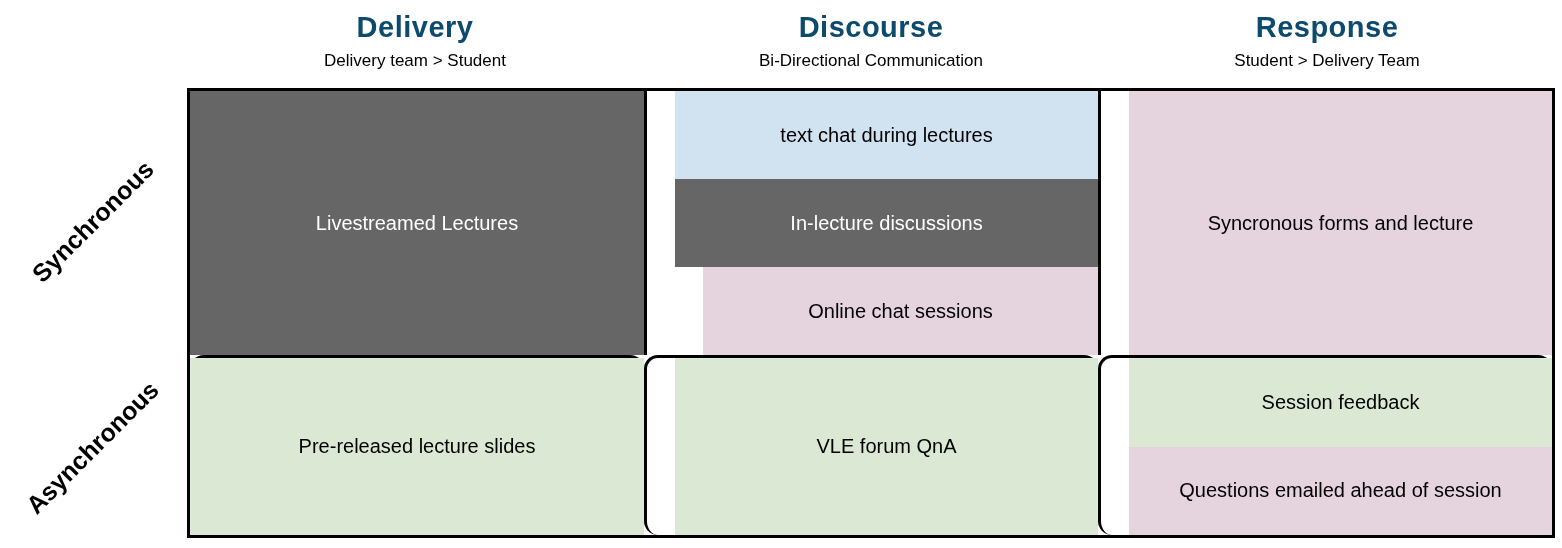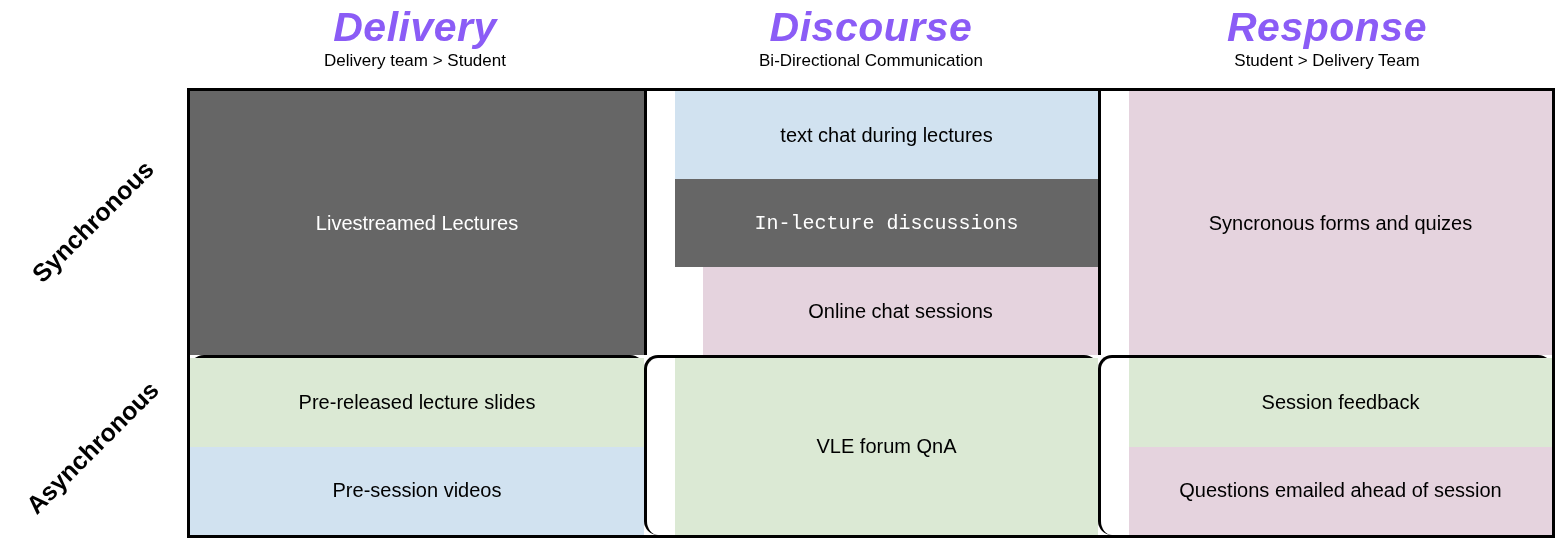--- a/index.html
+++ b/index.html
@@ -4,21 +4,21 @@
 <style>
   * { box-sizing: border-box; margin: 0; padding: 0; }
   html, body { width: 1562px; height: 548px; background: #ffffff; overflow: hidden; }
   body { font-family: "Liberation Sans", "DejaVu Sans", sans-serif; position: relative; }
 
   .stage { position: absolute; inset: 0; }
 
   
   .headers { position: absolute; left: 187px; top: 3px; width: 1368px; height: 84px; display: flex; }
   .col-header { flex: 1 1 0; text-align: center; }
-  .col-title { font-size: 41px; font-weight: bold; line-height: 48px; color: #8b5cf6; letter-spacing: 0.5px; font-style: italic; }
+  .col-title { font-size: 29px; font-weight: bold; line-height: 48px; color: #0c4a6e; letter-spacing: 0.5px; }
   .col-subtitle { font-size: 17px; color: #000; margin-top: 1px; line-height: 18px; }
 
   
   .row-label { position: absolute; left: 0; width: 186px; display: flex; align-items: center; justify-content: center; }
   .row-label.sync { top: 88px; height: 267px; }
   .row-label.async { top: 358px; height: 178px; }
   .row-label span { display: block; transform: rotate(-45deg); font-size: 25px; font-weight: bold; color: #000; white-space: nowrap; }
 
   
   .matrix {
@@ -61,31 +61,30 @@
   </div>
 
   <div class="matrix">
 
     <div class="cell col-left row-top">
       <div class="band" style="background-color: rgb(102, 102, 102); color: rgb(255, 255, 255);">Livestreamed Lectures</div>
     </div>
 
     <div class="cell col-mid row-top">
       <div class="band" style="background-color: rgb(209, 226, 240); color: rgb(0, 0, 0);">text chat during lectures</div>
-      <div class="band" style="background-color: rgb(102, 102, 102); color: rgb(255, 255, 255); font-family: Liberation Mono, monospace;">In-lecture discussions</div>
+      <div class="band" style="background-color: rgb(102, 102, 102); color: rgb(255, 255, 255);">In-lecture discussions</div>
       <div class="band" style="background-color: rgb(229, 211, 222); color: rgb(0, 0, 0); margin-left: 28px;">Online chat sessions</div>
     </div>
 
     <div class="cell col-right row-top">
-      <div class="band" style="background-color: rgb(229, 211, 222); color: rgb(0, 0, 0);">Syncronous forms and quizes</div>
+      <div class="band" style="background-color: rgb(229, 211, 222); color: rgb(0, 0, 0);">Syncronous forms and lecture</div>
     </div>
 
     <div class="cell col-left row-bottom">
       <div class="band" style="background-color: rgb(219, 233, 212); color: rgb(0, 0, 0);">Pre-released lecture slides</div>
-      <div class="band" style="background-color: rgb(209, 226, 240); color: rgb(0, 0, 0);">Pre-session videos</div>
     </div>
 
     <div class="cell col-mid row-bottom">
       <div class="band" style="background-color: rgb(219, 233, 212); color: rgb(0, 0, 0); text-align: center;">VLE forum QnA</div>
     </div>
 
     <div class="cell col-right row-bottom">
       <div class="band" style="background-color: rgb(219, 233, 212); color: rgb(0, 0, 0);">Session feedback</div>
       <div class="band" style="background-color: rgb(229, 211, 222); color: rgb(0, 0, 0);">Questions emailed ahead of session</div>
     </div>

